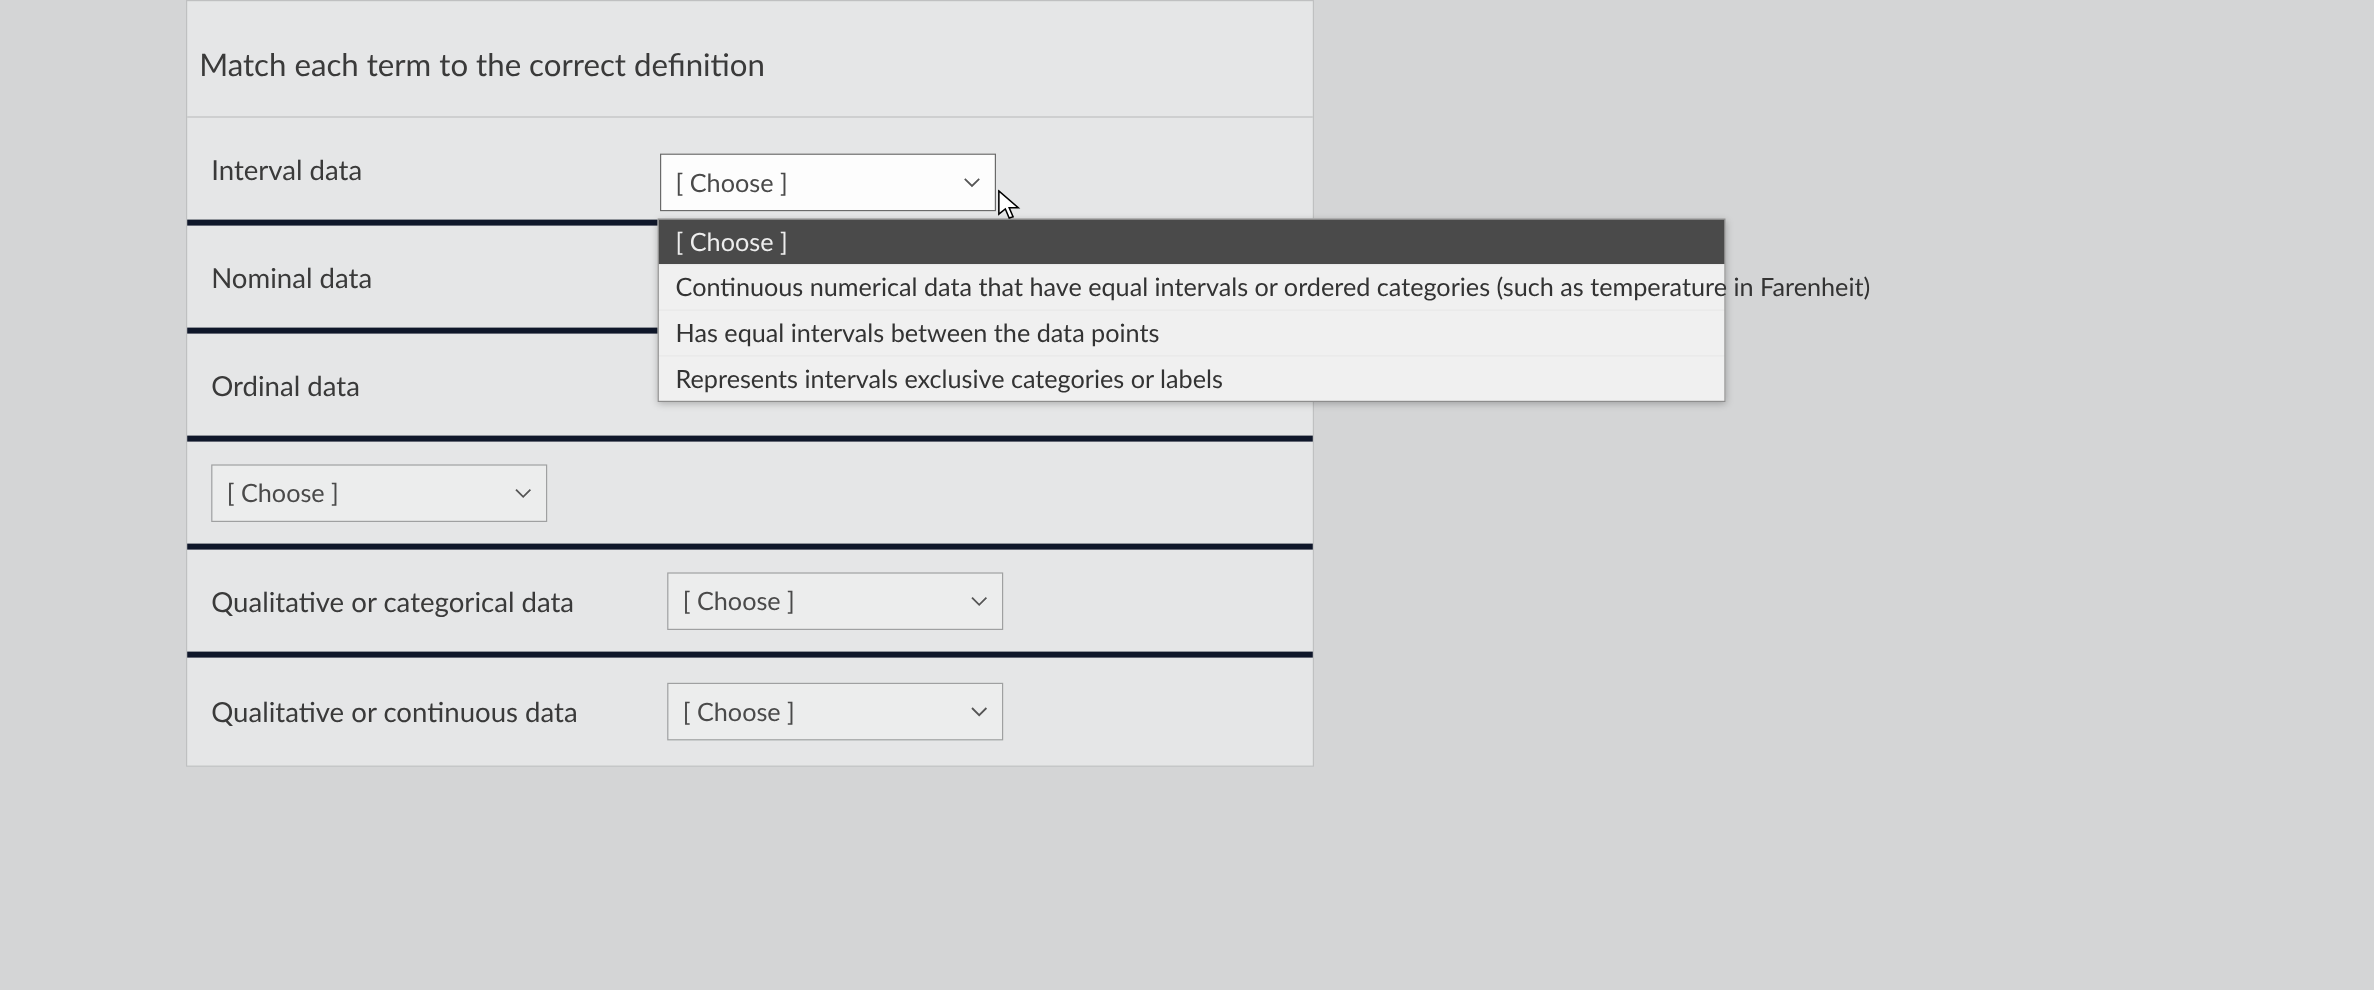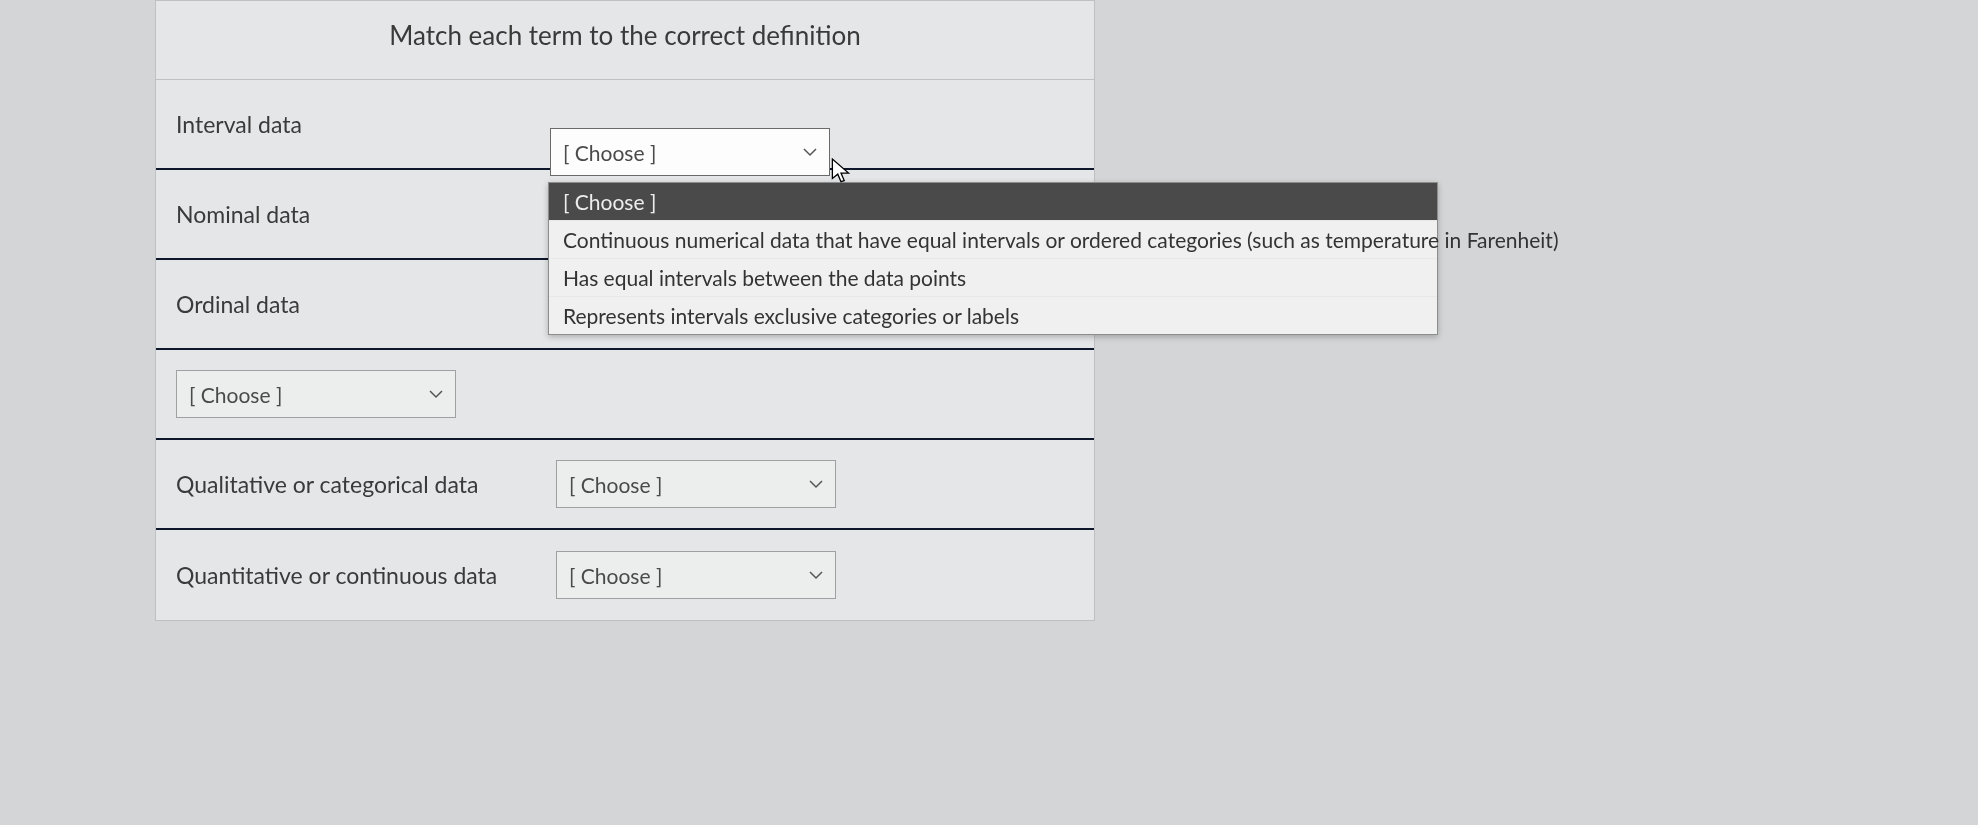--- a/index.html
+++ b/index.html
@@ -15,29 +15,28 @@
   .question-container {
     position: absolute;
     left: 155px;
     top: 0;
     width: 940px;
     background: #e5e6e7;
     border: 1px solid #bfc0c1;
   }
   .prompt {
     font-size: 26px;
-    padding: 18px 10px 28px 10px;
+    padding: 36px 10px 28px 10px;
     color: #3a3a3a;
     border-bottom: 1px solid #bfc0c1;
-    text-align: center;
   }
   .row {
     display: flex;
     align-items: center;
-    border-bottom: 2px solid #0f172a;
+    border-bottom: 5px solid #0f172a;
     padding: 18px 10px 18px 20px;
     min-height: 90px;
   }
   .row:last-child { border-bottom: none; }
   .term {
     flex: 0 0 380px;
     font-size: 23px;
     color: #3a3a3a;
   }
   .select-wrap {
@@ -164,21 +163,21 @@
         <span class="chevron">
           <svg viewBox="0 0 14 10">
               <path d="M1 2 L7 8 L13 2" fill="none" stroke="#555" stroke-width="1.5"></path>
             </svg>
         </span>
       </div>
     </div>
   </div>
 
   <div class="row">
-    <div class="term">Quantitative or continuous data</div>
+    <div class="term">Qualitative or continuous data</div>
     <div class="select-wrap">
       <div class="select">
         <span>[ Choose ]</span>
         <span class="chevron">
           <svg viewBox="0 0 14 10">
               <path d="M1 2 L7 8 L13 2" fill="none" stroke="#555" stroke-width="1.5"></path>
             </svg>
         </span>
       </div>
     </div>

